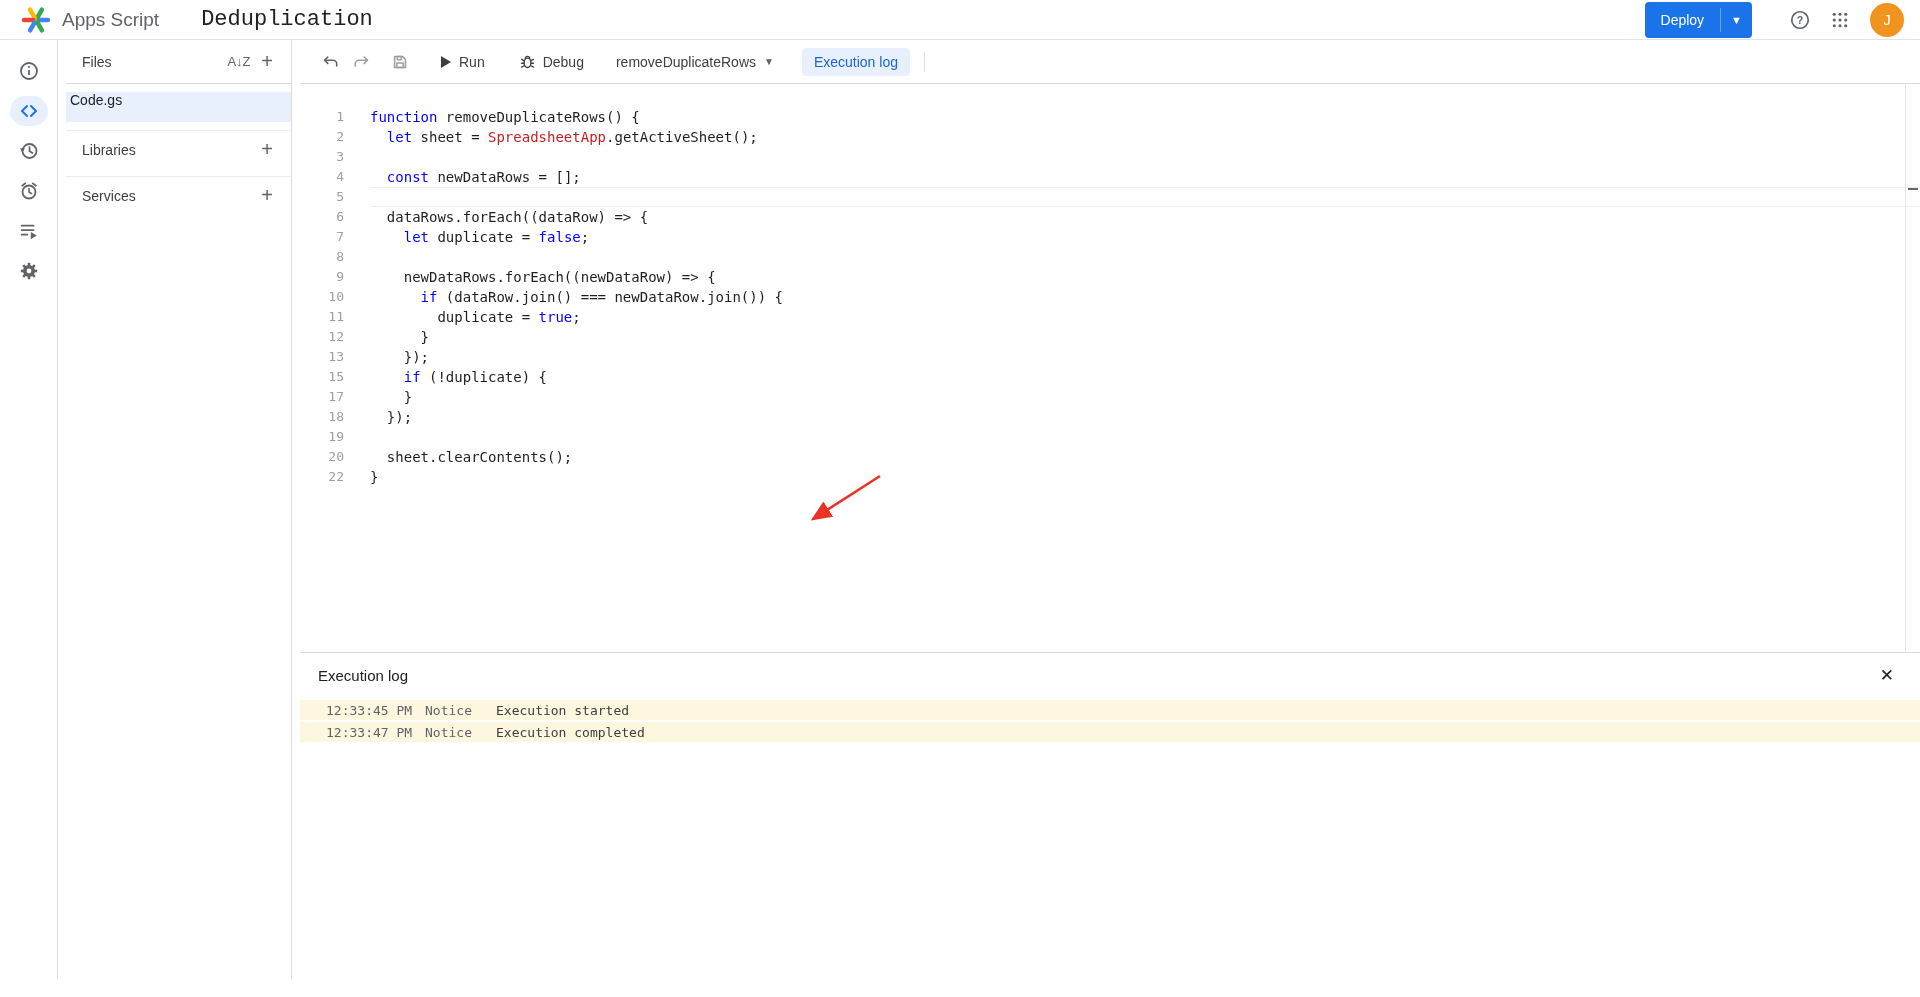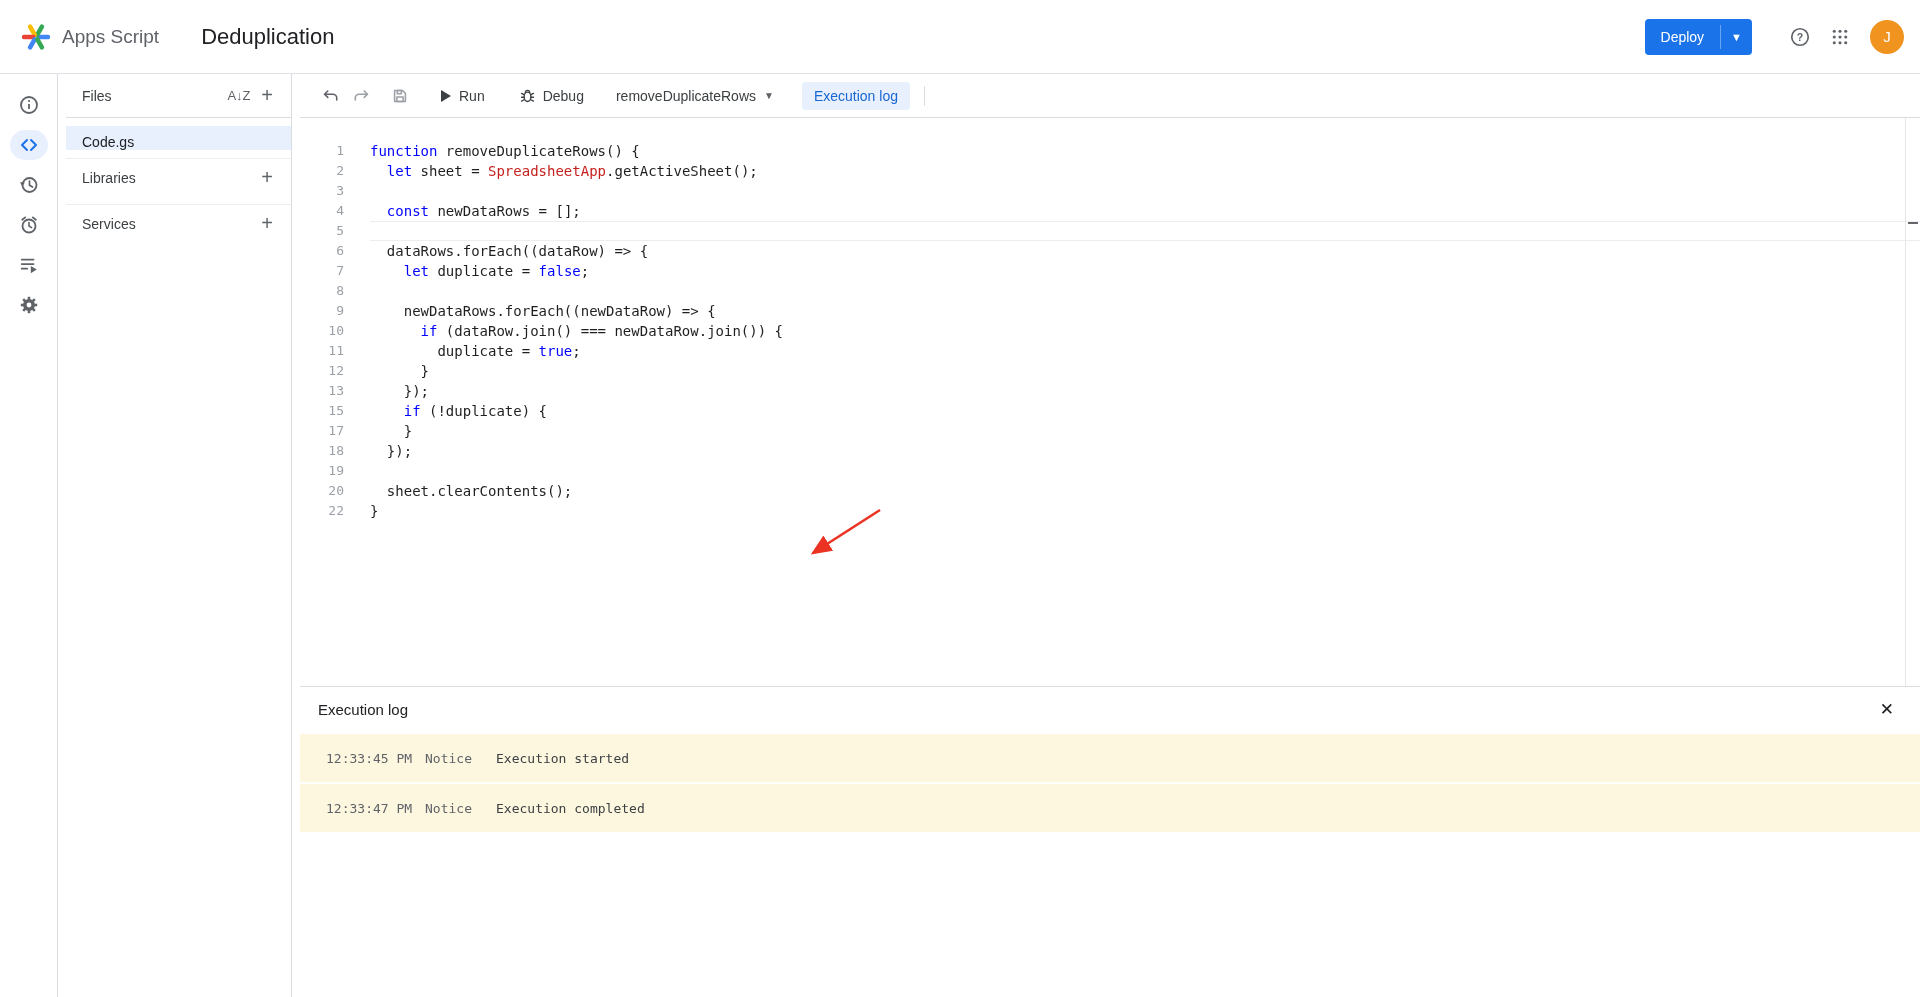--- a/index.html
+++ b/index.html
@@ -1,24 +1,24 @@
 <!DOCTYPE html>
 <html style="--accent-blue: #1a73e8; --pill-bg: #e8f0fe; --log-row-bg: #fef7e0; --keyword: #0000ff; --number: #098658; --global: #c5221f; --arrow-red: #ea3323;"><head>
 <meta charset="utf-8">
 <style>
   * { margin:0; padding:0; box-sizing:border-box; }
   html,body { width:1920px; height:997px; background:#fff; overflow:hidden;
     font-family:"Liberation Sans","DejaVu Sans",sans-serif; }
 
   
-  .app-header { height:74px; display:flex; align-items:center; padding:0 16px 0 22px;
+  .app-header { height:40px; display:flex; align-items:center; padding:0 16px 0 22px;
     border-bottom:1px solid #e0e3e7; background:#fff; }
   .logo { width:28px; height:28px; margin-right:12px; }
   .app-name { font-size:19px; color:#5f6368; }
-  .project-title { font-size:22px; color:#202124; margin-left:42px; }
+  .project-title { font-size:22px; color:#202124; margin-left:42px;font-family:Liberation Mono, monospace; }
   .header-spacer { flex:1; }
   .deploy-btn { display:flex; align-items:stretch; height:36px; background:var(--accent-blue,#1a73e8);
     border-radius:4px; color:#fff; cursor:pointer; margin-right:28px; overflow:hidden;justify-content:flex-end; }
   .deploy-main { display:flex; align-items:center; padding:0 16px; font-size:14px; font-weight:500; }
   .deploy-sep { width:1px; background:rgba(255,255,255,0.35); margin:6px 0; }
   .deploy-caret { display:flex; align-items:center; padding:0 10px; font-size:11px; }
   .hdr-icon-btn { width:40px; height:40px; display:flex; align-items:center; justify-content:center; cursor:pointer; }
   .avatar { width:34px; height:34px; border-radius:50%; background:#f0931f; color:#fff;
     display:flex; align-items:center; justify-content:center; font-size:15px; font-weight:500;
     margin-left:10px; cursor:pointer; }
@@ -30,21 +30,21 @@
   .rail-btn { width:58px; height:40px; display:flex; align-items:center; justify-content:center; cursor:pointer; }
   .rail-pill { width:38px; height:30px; border-radius:15px; display:flex; align-items:center; justify-content:center; }
   .rail-btn.selected .rail-pill { background:var(--pill-bg,#e8f0fe); }
 
   .files-panel { width:226px; border-right:1px solid #dadce0; background:#fff; }
   .panel-header { height:44px; border-bottom:1px solid #dadce0; display:flex; align-items:center; padding:0 10px 0 16px; }
   .panel-title { font-size:14px; font-weight:500; color:#3c4043; flex:1; }
   .mini-btn { width:28px; height:28px; display:flex; align-items:center; justify-content:center;
     color:#5f6368; cursor:pointer; font-size:13px; }
   .plus { font-size:20px; font-weight:400; color:#5f6368; }
-  .file-row { height:24px; margin-top:8px; display:flex; align-items:flex-end; padding-left:16px;
+  .file-row { height:30px; margin-top:8px; display:flex; align-items:flex-start; padding-left:4px;
     font-size:14px; color:#202124; cursor:pointer; }
   .file-row.selected { background:var(--pill-bg,#e8f0fe); }
   .section-row { height:38px; margin-top:8px; border-top:1px solid #eceef1; display:flex; align-items:center;
     padding:0 10px 0 16px; font-size:14px; color:#3c4043; }
   .section-label { flex:1; }
 
   
   .editor-col { flex:1; display:flex; flex-direction:column; min-width:0; }
   .toolbar { height:44px; border-bottom:1px solid #dadce0; display:flex; align-items:center; padding:0 12px 0 14px; }
   .tb-icon { width:32px; height:32px; display:flex; align-items:center; justify-content:center; cursor:pointer; }
@@ -72,21 +72,21 @@
   .vscroll-line { position:absolute; top:0; bottom:0; right:14px; width:1px; background:#e6e6e6; }
   .ruler-mark { position:absolute; right:2px; top:104px; width:10px; height:2px; background:#63666a; }
   .arrow-overlay { position:absolute; left:480px; top:378px; pointer-events:none; }
 
   
   .log-panel { height:327px; border-top:1px solid #dadce0; background:#fff; display:flex; flex-direction:column; }
   .log-header { height:44px; display:flex; align-items:center; padding:0 26px 0 18px; }
   .log-title { font-size:15px; font-weight:500; color:#202124; flex:1; }
   .close-btn { font-size:17px; color:#202124; cursor:pointer; line-height:1; }
   .log-entries { padding-top:3px; }
-  .log-row { height:48px; margin-bottom:2px; background:var(--log-row-bg,#fef7e0); display:flex; align-items:center;
+  .log-row { height:20px; margin-bottom:2px; background:var(--log-row-bg,#fef7e0); display:flex; align-items:center;
     padding-left:26px; font-family:"DejaVu Sans Mono","Liberation Mono",monospace; font-size:13px; }
   .log-time { width:99px; color:#5f6368; }
   .log-level { width:71px; color:#5f6368; }
   .log-msg { color:#3c4043; }
 
   svg { display:block; }
 </style>
 </head>
 <body>
 

